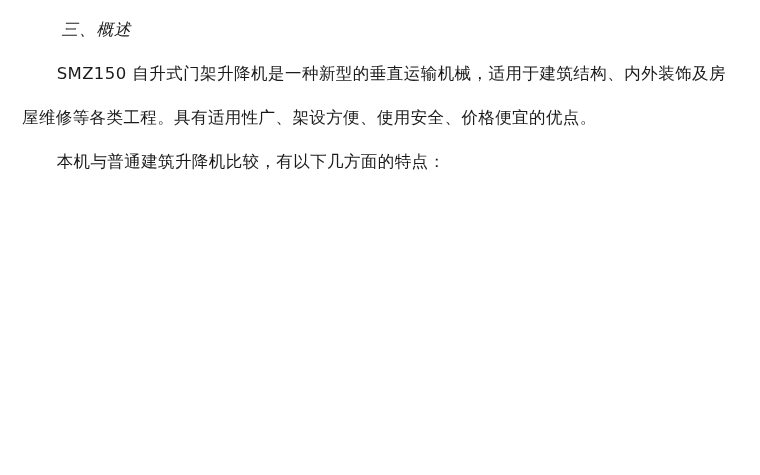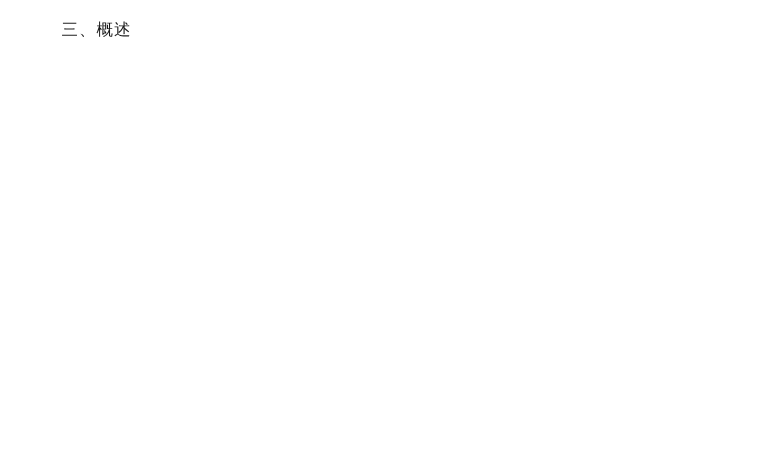--- a/index.html
+++ b/index.html
@@ -31,29 +31,32 @@
     text-align: justify;
     text-justify: inter-ideograph;
     letter-spacing: 0.4px;
     word-break: break-all;
   }
   .indent-2 {
     text-indent: 2.1em;
   }
   .indent-heading {
     text-indent: 2.4em;
+    font-style: italic;
   }
   .indent-1 {
     text-indent: 1.0em;
   }
   .heading {
     font-size: 16.5px;
     letter-spacing: 1px;
   }
 </style>
 </head>
 <body>
 
 <div class="page">
   <div class="doc-body">
     <p class="para heading indent-heading">三、概述</p>
+    <p class="para indent-2">SMZ150 自升式门架升降机是一种新型的垂直运输机械，适用于建筑结构、内外装饰及房屋维修等各类工程。具有适用性广、架设方便、使用安全、价格便宜的优点。</p>
+    <p class="para indent-2">本机与普通建筑升降机比较，有以下几方面的特点：</p>
   </div>
 </div>
 
 </body></html>

